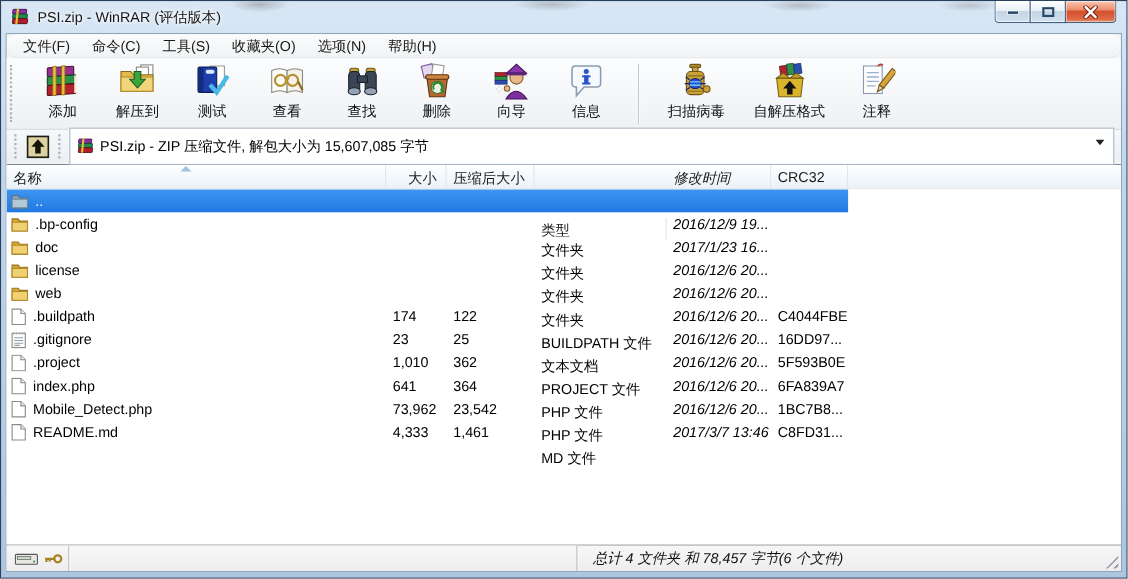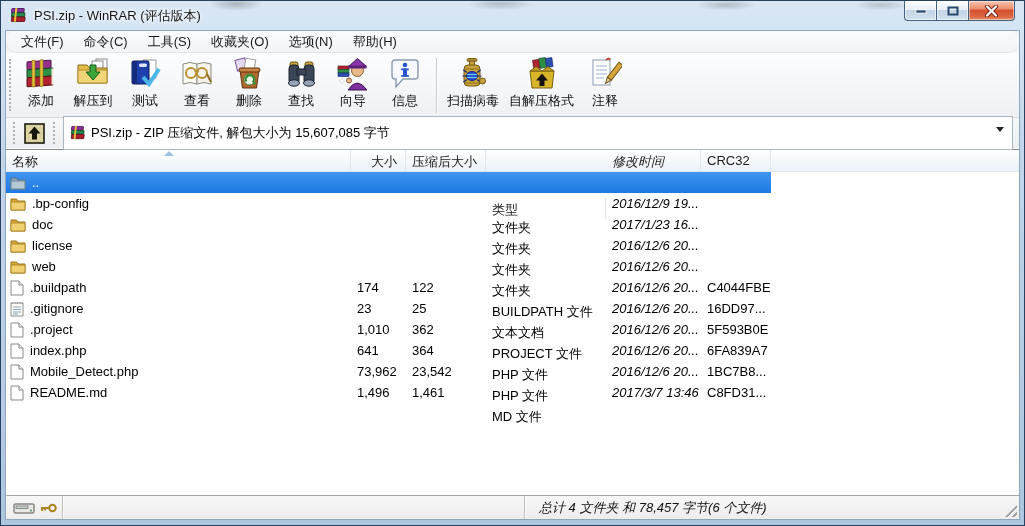--- a/index.html
+++ b/index.html
@@ -32,21 +32,21 @@
 
   
   .win-body { position:absolute; left:4px; right:4px; top:29px; bottom:5px;
     background:#f4f4f4; border:1px solid #8fa5bb; display:flex; flex-direction:column; }
 
   .menubar { height:22px; display:flex; align-items:flex-start; padding-left:5px;
     background:linear-gradient(#fafbfc,#f1f3f5); border-bottom:1px solid #e4e6e8;border-radius:10px; }
   .menu-item { padding:0 10px; height:22px; line-height:22px; color:#1a1a1a; white-space:nowrap; cursor:default; }
 
   .toolbar { height:65px; display:flex; align-items:flex-start; padding-top:2px;
-    background:linear-gradient(#fcfdfe,#eef1f4); border-bottom:1px solid #d8dbde; position:relative; }
+    background:linear-gradient(#fcfdfe,#eef1f4); border-bottom:1px solid #d8dbde; position:relative;gap:16px; }
   .grip { width:3px; height:52px; margin:4px 3px 0 3px; border-left:2px dotted #a9b2ba; }
   .tbtn { min-width:52px; padding:1px 5px 0 5px; display:flex; flex-direction:column; align-items:center; cursor:default; }
   .tbtn .ticon { width:35px; height:35px; display:flex; align-items:center; justify-content:center; }
   .tbtn .tlabel { margin-top:1px; white-space:nowrap; color:#111; }
   .tb-sep { width:1px; height:55px; margin:3px 5px 0 5px; background:#c6cacd; box-shadow:1px 0 0 #fff; }
 
   .addressrow { height:31px; display:flex; align-items:center; padding:0 6px 0 3px;
     background:linear-gradient(#f6f8fa,#eceff2); border-bottom:1px solid #ffffff; }
   .agrip { width:3px; height:22px; margin:0 4px; border-left:2px dotted #a9b2ba; }
   .up-btn { width:29px; height:26px; display:flex; align-items:center; justify-content:center; border:1px solid transparent; border-radius:2px; }
@@ -187,45 +187,45 @@
             <path d="M15 15 q1.7 -2.2 3.8 0" stroke="#b8912f" stroke-width="1.6" fill="none"></path>
             <path d="M27 17 l4 8" stroke="#8a6a1e" stroke-width="2"></path>
           </svg>
         </span>
         <span class="tlabel">查看</span>
       </div>
 
       <div class="tbtn">
         <span class="ticon">
           <svg width="34" height="34" viewBox="0 0 34 34">
+            <rect x="6" y="5" width="8" height="5" rx="2" fill="#caa23c" stroke="#6e5616"></rect>
+            <rect x="21" y="5" width="8" height="5" rx="2" fill="#caa23c" stroke="#6e5616"></rect>
+            <rect x="5" y="8" width="10" height="19" rx="3.5" fill="#3a4656" stroke="#1a222e"></rect>
+            <rect x="20" y="8" width="10" height="19" rx="3.5" fill="#3a4656" stroke="#1a222e"></rect>
+            <rect x="13" y="12" width="9" height="6" fill="#3a4656" stroke="#1a222e"></rect>
+            <ellipse cx="10" cy="26" rx="5.5" ry="3.2" fill="#94a2b4" stroke="#1a222e"></ellipse>
+            <ellipse cx="25" cy="26" rx="5.5" ry="3.2" fill="#94a2b4" stroke="#1a222e"></ellipse>
+          </svg>
+        </span>
+        <span class="tlabel">查找</span>
+      </div>
+
+      <div class="tbtn">
+        <span class="ticon">
+          <svg width="34" height="34" viewBox="0 0 34 34">
             <rect x="4" y="2" width="10" height="11" fill="#e4d8f0" stroke="#7a5a9a" transform="rotate(-14 9 7)"></rect>
             <rect x="13" y="2" width="10" height="11" fill="#fff" stroke="#999" transform="rotate(9 18 7)"></rect>
             <path d="M8 13 L27 13 L24.5 31 L10.5 31 Z" fill="#b5692f" stroke="#5e3312"></path>
             <rect x="7" y="11" width="21" height="4" rx="2" fill="#cc8442" stroke="#5e3312"></rect>
             <circle cx="17.5" cy="22.5" r="5.5" fill="#eef5e8" stroke="#2f7a2f"></circle>
             <path d="M14.5 24.5 a4 4 0 1 1 6 .8" stroke="#2f8a2f" stroke-width="2" fill="none"></path>
             <polygon points="21,26 25,25 22.5,28.5" fill="#2f8a2f"></polygon>
           </svg>
         </span>
         <span class="tlabel">删除</span>
-      </div>
-
-      <div class="tbtn">
-        <span class="ticon">
-          <svg width="34" height="34" viewBox="0 0 34 34">
-            <rect x="6" y="5" width="8" height="5" rx="2" fill="#caa23c" stroke="#6e5616"></rect>
-            <rect x="21" y="5" width="8" height="5" rx="2" fill="#caa23c" stroke="#6e5616"></rect>
-            <rect x="5" y="8" width="10" height="19" rx="3.5" fill="#3a4656" stroke="#1a222e"></rect>
-            <rect x="20" y="8" width="10" height="19" rx="3.5" fill="#3a4656" stroke="#1a222e"></rect>
-            <rect x="13" y="12" width="9" height="6" fill="#3a4656" stroke="#1a222e"></rect>
-            <ellipse cx="10" cy="26" rx="5.5" ry="3.2" fill="#94a2b4" stroke="#1a222e"></ellipse>
-            <ellipse cx="25" cy="26" rx="5.5" ry="3.2" fill="#94a2b4" stroke="#1a222e"></ellipse>
-          </svg>
-        </span>
-        <span class="tlabel">查找</span>
       </div>
 
       <div class="tbtn">
         <span class="ticon">
           <svg width="34" height="34" viewBox="0 0 34 34">
             <rect x="2" y="9" width="11" height="3.5" fill="#b02230" stroke="#551016" stroke-width="0.6"></rect>
             <rect x="2" y="12.5" width="11" height="3.5" fill="#2e8f47" stroke="#14441f" stroke-width="0.6"></rect>
             <rect x="2" y="16" width="11" height="3.5" fill="#2a4fae" stroke="#14256e" stroke-width="0.6"></rect>
             <path d="M6 21 l1 2 2 1 -2 1 -1 2 -1 -2 -2 -1 2 -1 z" fill="#fff" stroke="#cfcfcf" stroke-width="0.5"></path>
             <path d="M12 33 Q21 19 31 33 Z" fill="#7d2f9e" stroke="#3f1452"></path>
@@ -492,21 +492,21 @@
         </div>
 
         <div class="frow">
           <div class="cell cname c-name">
             <svg width="14" height="16" viewBox="0 0 14 16">
               <path d="M1 1 h8 l4 4 v10 h-12 z" fill="#fff" stroke="#8a8a8a"></path>
               <path d="M9 1 v4 h4" fill="#ececec" stroke="#8a8a8a"></path>
             </svg>
             <span>README.md</span>
           </div>
-          <div class="cell c-size r">1,496</div>
+          <div class="cell c-size r">4,333</div>
           <div class="cell c-packed r">1,461</div>
           <div class="cell c-type">MD 文件</div>
           <div class="cell c-mod">2017/3/7 13:46</div>
           <div class="cell c-crc">C8FD31...</div>
         </div>
 
       </div>
     </div>
 
     <div class="statusbar">

